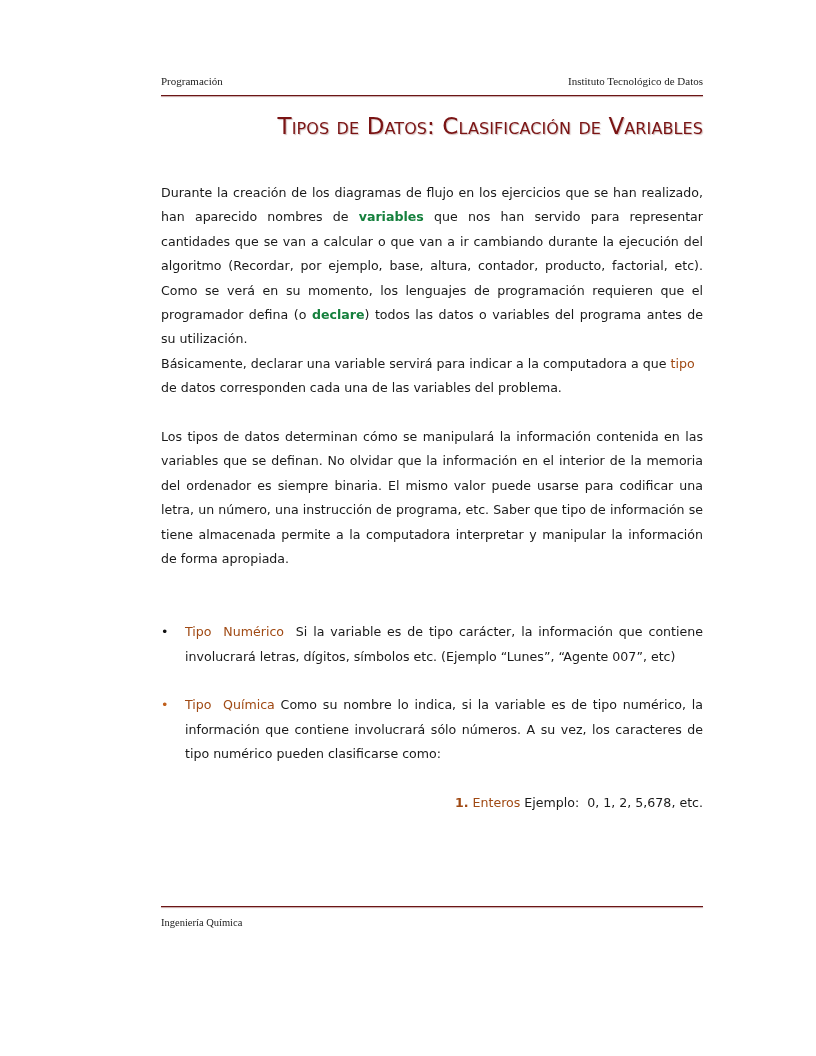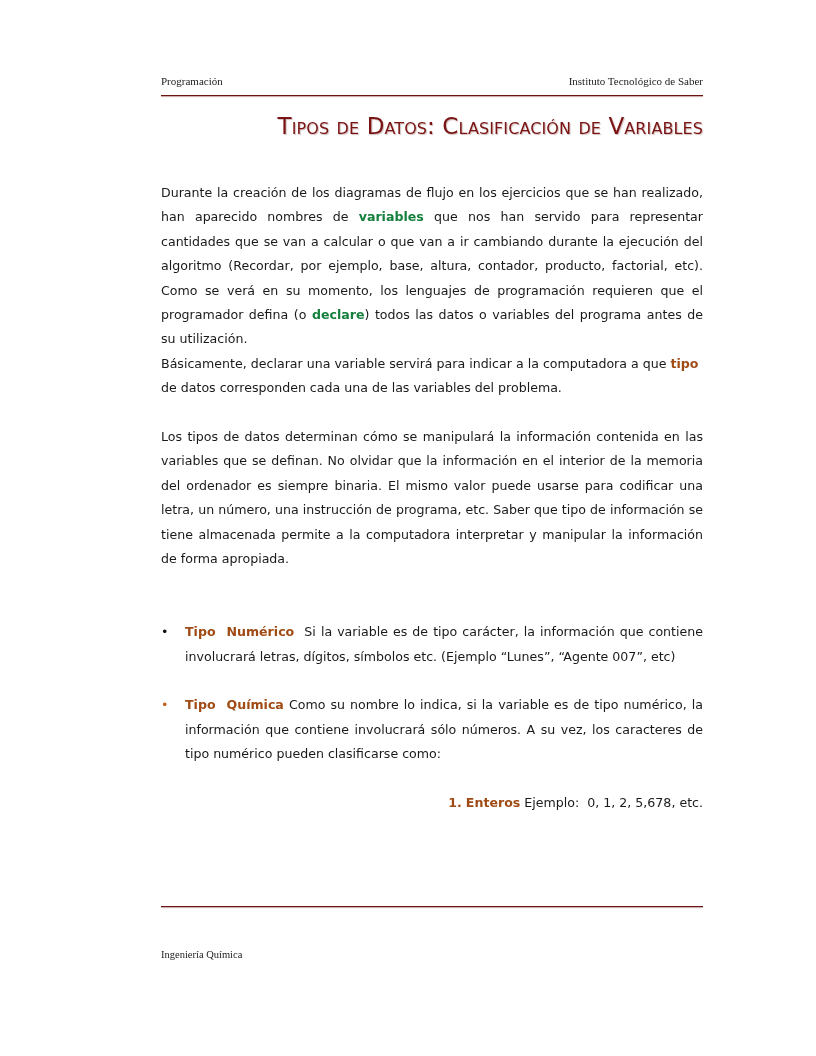--- a/index.html
+++ b/index.html
@@ -17,40 +17,40 @@
 
   .title { position: absolute; left: 161px; top: 113px; width: 542px; text-align: right;
     font-family: "DejaVu Sans", sans-serif; color: #7a1414; font-size: 23px; letter-spacing: 0.1px;
     font-variant: small-caps; text-shadow: 1px 1px 1px rgba(120,60,60,0.35); white-space: nowrap; }
 
   .body { position: absolute; left: 161px; top: 181px; width: 542px;
     font-family: "DejaVu Sans", sans-serif; font-size: 12.6px; color: #1a1a1a; line-height: 24.4px; }
   .body p { margin: 0; text-align: justify; }
   .gap { height: 24.4px; }
   .kw-red { color: #15803d; font-weight: bold; }
-  .kw-brown { color: #a04a14; font-weight: bold; }
+  .kw-brown { color: #a04a14; font-weight: normal; }
 
   .bullet-item { position: relative; padding-left: 24px; text-align: justify; }
   .bullet { position: absolute; left: 0; top: 0; width: 10px; }
   .bullet.black { color: #111; }
   .bullet.orange { color: #c0601c; }
   .num-item { padding-left: 72px; }
   .num-marker { color: #a04a14; font-weight: bold; margin-right: 4px; }
 
   .running-footer { position: absolute; left: 161px; top: 917px;
-    font-family: "Liberation Serif", serif; font-size: 10.5px; color: #222; margin-top: 32px; }
+    font-family: "Liberation Serif", serif; font-size: 10.5px; color: #222; }
 </style>
 </head>
 <body>
 
 <div class="page">
 
   <div class="running-header">
     <span class="left">Programación</span>
-    <span class="right">Instituto Tecnológico  de Saber</span>
+    <span class="right">Instituto Tecnológico  de Datos</span>
   </div>
   <div class="rule top"></div>
 
   <div class="title">Tipos de Datos: Clasificación de Variables</div>
 
   <div class="body">
     <p><span>Durante la creación de los diagramas de flujo en los ejercicios que se han realizado, han aparecido nombres de </span><span class="kw-red">variables</span><span> que nos han servido para representar cantidades que se van a calcular o que van a ir cambiando durante la ejecución del algoritmo (Recordar, por ejemplo, base, altura, contador, producto, factorial, etc). Como se verá en su momento, los lenguajes de programación requieren que el programador defina (o </span><span class="kw-red">declare</span><span>) todos las datos o variables del programa antes de su utilización.</span></p>
     <p style="text-align:left;"><span>Básicamente, declarar una variable servirá para indicar a la computadora a que </span><span class="kw-brown">tipo</span><span> de datos corresponden cada una de las variables del problema.</span></p>
     <div class="gap"></div>
     <p>Los tipos de datos determinan cómo se manipulará la información contenida en las variables que se definan. No olvidar que la información en el interior de la memoria del ordenador es siempre binaria. El mismo valor puede usarse para codificar una letra, un número, una instrucción de programa, etc. Saber que tipo de información se tiene almacenada permite a la computadora interpretar y manipular la información de forma apropiada.</p>

